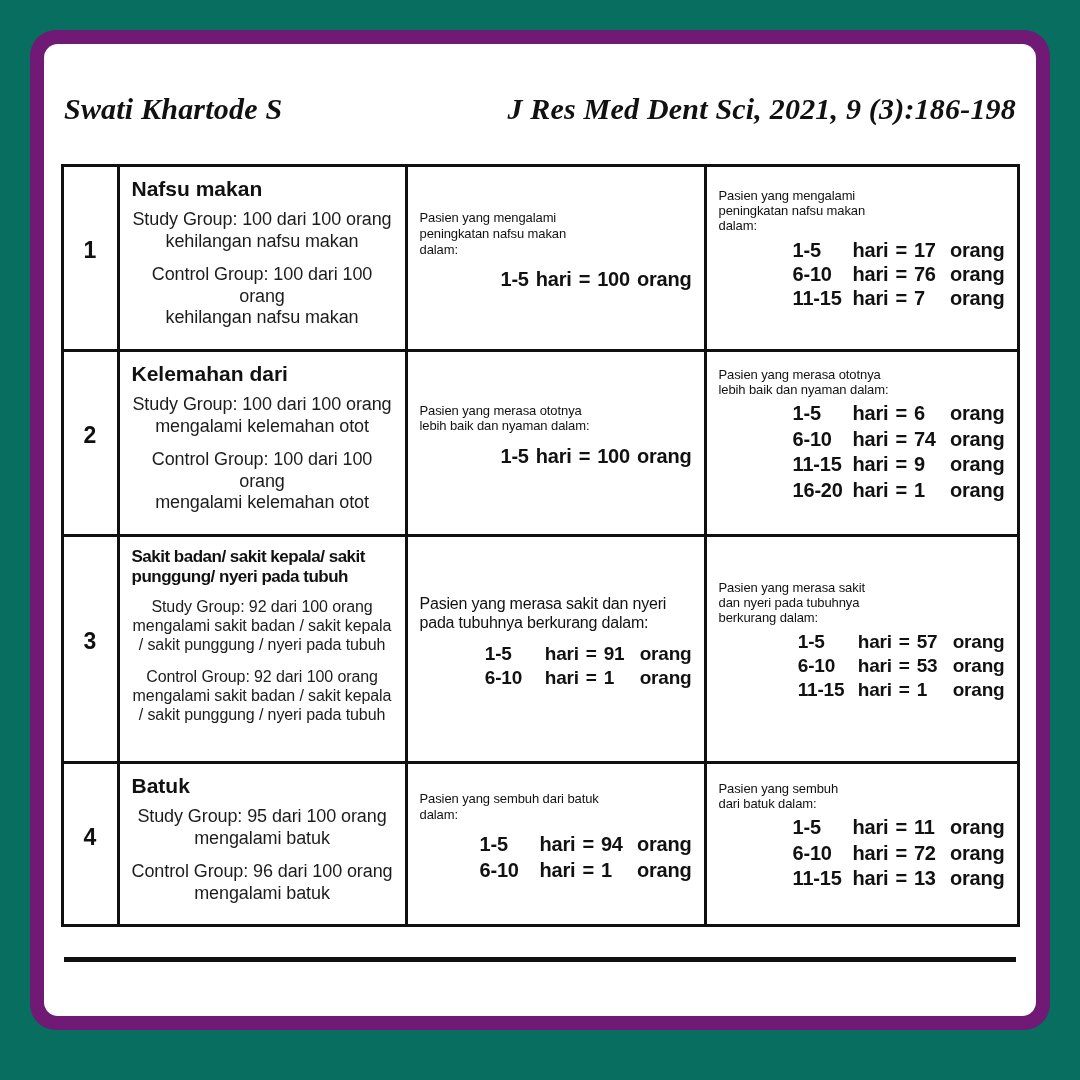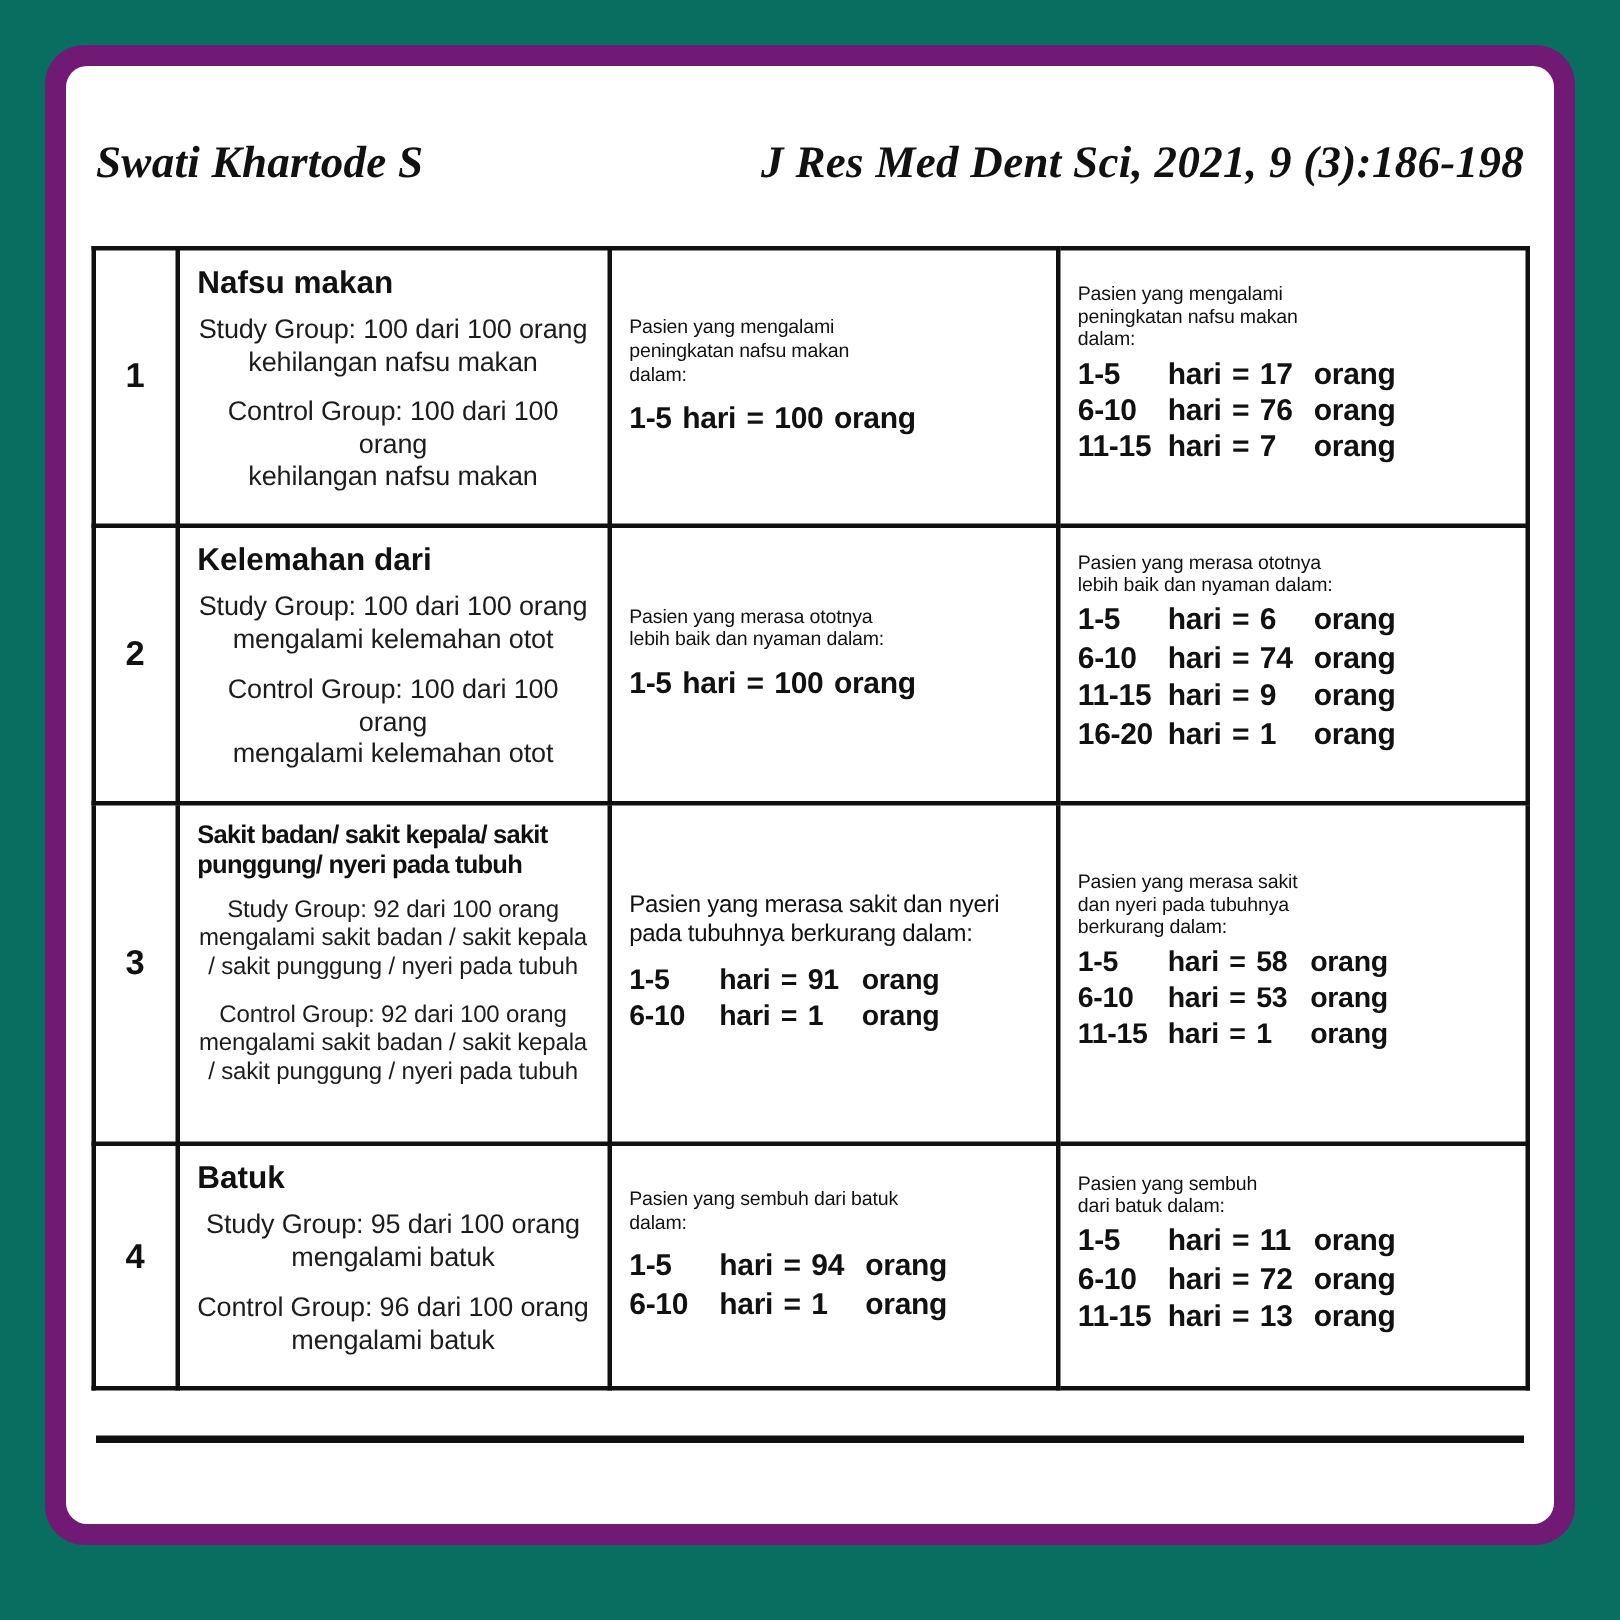--- a/index.html
+++ b/index.html
@@ -34,21 +34,21 @@
   }
   td{padding:6px 12px 20px 12px;vertical-align:top;}
   td.no{text-align:center;vertical-align:middle;font-weight:700;font-size:23px;}
   .jtitle{font-weight:700;font-size:21px;margin:4px 0 8px 0;white-space:pre-line;}
   .note{font-size:18px;line-height:1.2;margin:0 0 12px 0;white-space:pre-line;color:#1c1c1c;letter-spacing:-0.1px;text-align:center;}
   .note:last-child{margin-bottom:0;}
   td.study{vertical-align:middle;}
   td.control{vertical-align:middle;padding-top:4px;}
   .desc{font-size:13px;line-height:1.2;margin:0 0 10px 0;white-space:pre-line;letter-spacing:-0.1px;}
   td.control .desc{margin-bottom:4px;line-height:1.17;}
-  .hl{display:flex;font-weight:700;font-size:20px;line-height:1.27;letter-spacing:-0.2px;}
+  .hl{display:flex;font-weight:700;font-size:20px;line-height:1.27;letter-spacing:-0.2px;justify-content:flex-end;}
   .hl .r{width:60px;flex:none;}
   .hl .h{margin-right:7px;}
   .hl .e{margin-right:7px;}
   .hl .v{width:36px;flex:none;}
   .hl.compact .r{width:auto;margin-right:7px;}
   .hl.compact .v{width:auto;margin-right:7px;}
   tr.small .jtitle{font-size:17px;letter-spacing:-0.5px;margin-bottom:10px;}
   tr.small .note{font-size:16px;margin-bottom:12px;}
   tr.small td.study .desc{font-size:16px;letter-spacing:-0.2px;}
   tr.small .hl{font-size:19px;}
@@ -211,21 +211,21 @@
           </div>
         </td>
         <td class="control">
           <p class="desc">Pasien yang merasa sakit
 dan nyeri pada tubuhnya
 berkurang dalam:</p>
           <div class="hl">
             <span class="r">1-5</span>
                 <span class="h">hari</span>
                 <span class="e">=</span>
-                <span class="v">58</span>
+                <span class="v">57</span>
                 <span class="o">orang</span>
           </div>
           <div class="hl">
             <span class="r">6-10</span>
                 <span class="h">hari</span>
                 <span class="e">=</span>
                 <span class="v">53</span>
                 <span class="o">orang</span>
           </div>
           <div class="hl">

